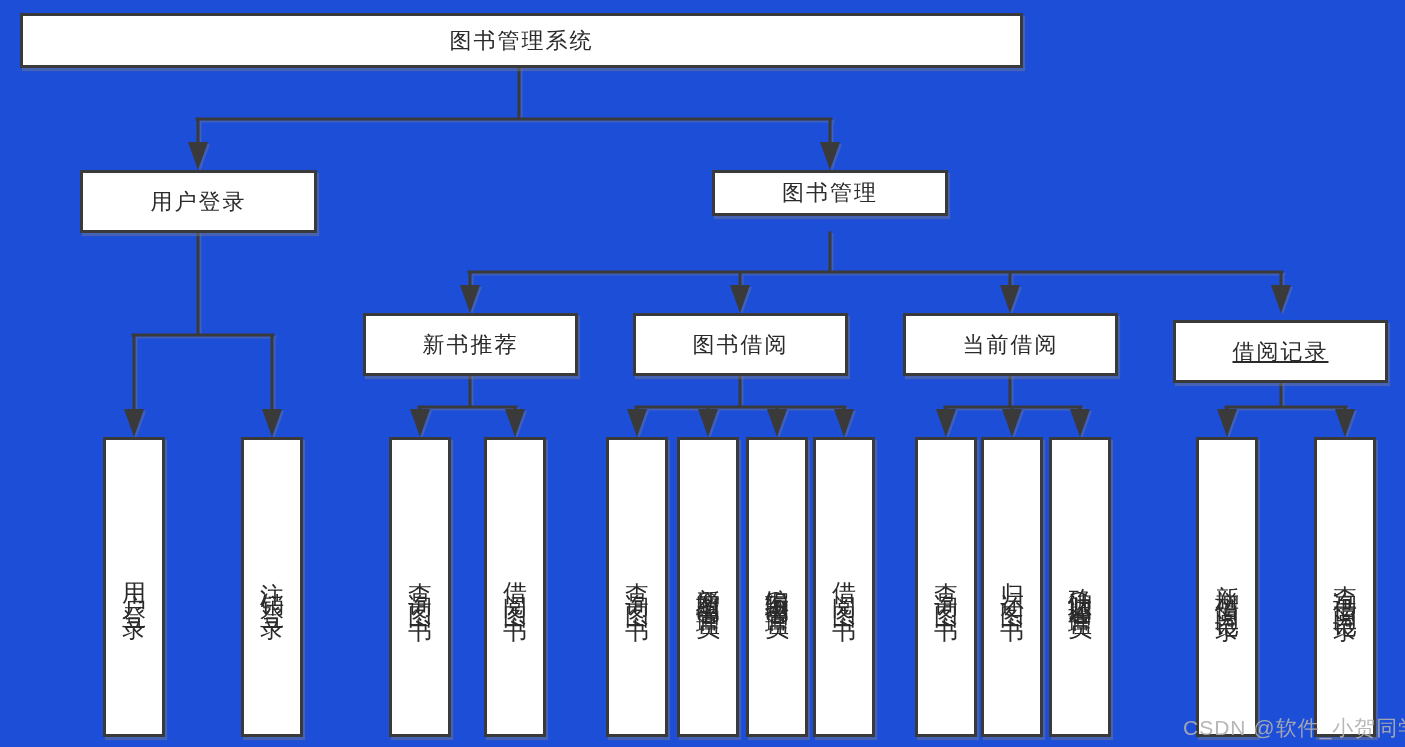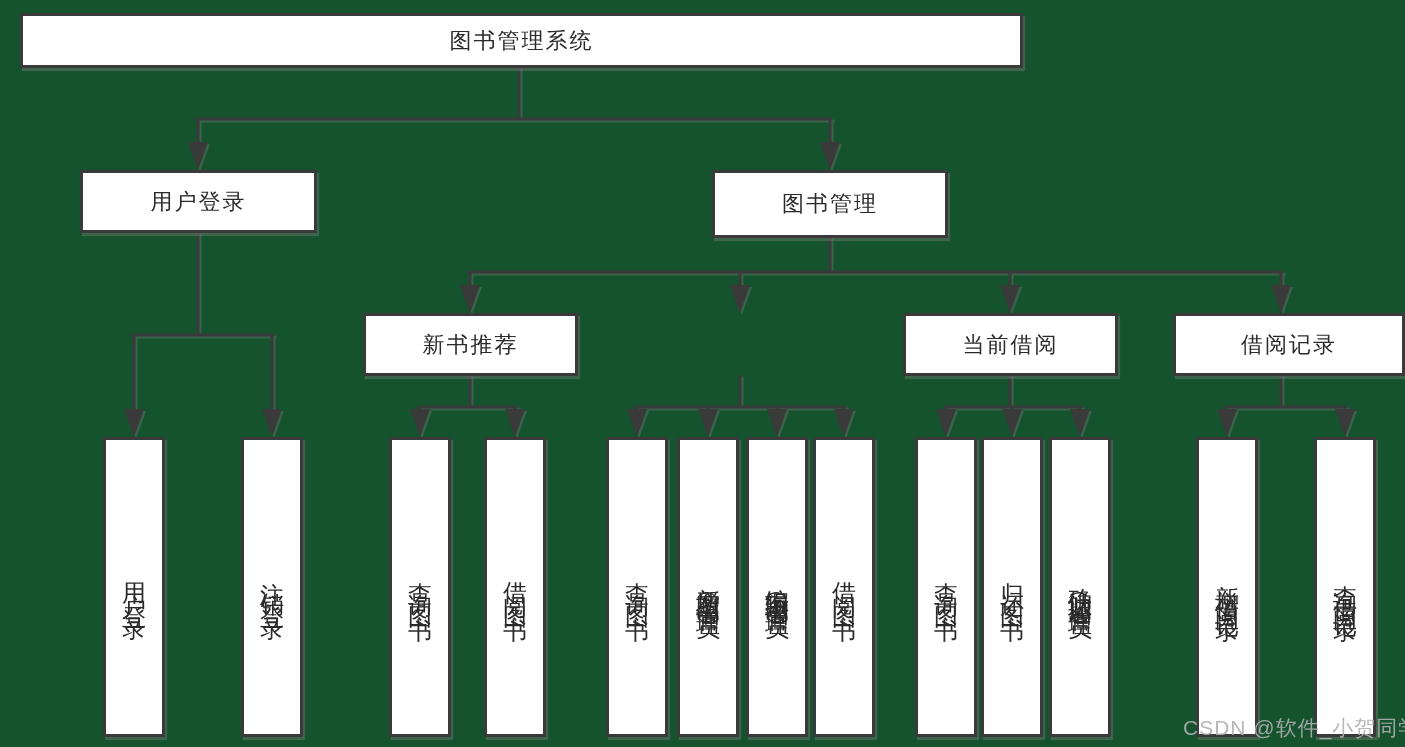--- a/index.html
+++ b/index.html
@@ -5,21 +5,21 @@
   html, body {
     margin: 0;
     padding: 0;
     background: #ffffff;
     font-family: "Liberation Sans", "DejaVu Sans", sans-serif;
   }
   .stage {
     position: relative;
     width: 1405px;
     height: 747px;
-    background: #14532d;
+    background: #1d4ed8;
     overflow: hidden;
   }
   .wires {
     position: absolute;
     left: 0; top: 0;
     width: 1405px;
     height: 747px;
     filter: drop-shadow(2px 2px 0.5px rgba(130,130,130,0.35));
   }
   .box {
@@ -94,25 +94,26 @@
       <polygon points="1002,409 1022,409 1012,437"></polygon>
       <polygon points="1070,409 1090,409 1080,437"></polygon>
       <polygon points="1217,409 1237,409 1227,437"></polygon>
       <polygon points="1335,409 1355,409 1345,437"></polygon>
     </g>
   </svg>
 
   <div class="box hlabel" style="left:20px; top:13px; width:1003px; height:55px;">图书管理系统</div>
 
   <div class="box hlabel" style="left:80px; top:170px; width:237px; height:63px;">用户登录</div>
-  <div class="box hlabel" style="left:712px; top:170px; width:236px; height:68px;">图书管理</div>
+  <div class="box hlabel" style="left:712px; top:170px; width:236px; height:46px;">图书管理</div>
 
   <div class="box hlabel" style="left:363px; top:313px; width:215px; height:63px;font-family:Liberation Mono, monospace;">新书推荐</div>
+  <div class="box hlabel" style="left:633px; top:313px; width:215px; height:63px;">图书借阅</div>
   <div class="box hlabel" style="left:903px; top:313px; width:215px; height:63px;font-family:Liberation Serif, serif;">当前借阅</div>
-  <div class="box hlabel" style="left:1173px; top:313px; width:232px; height:63px;">借阅记录</div>
+  <div class="box hlabel" style="left:1173px; top:320px; width:215px; height:63px;text-decoration:underline;">借阅记录</div>
 
   <div class="box leaf ls-s" style="left:103px;">用户登录</div>
   <div class="box leaf ls-s" style="left:241px;">注销登录</div>
 
   <div class="box leaf ls-s" style="left:389px;">查询图书</div>
   <div class="box leaf ls-s" style="left:484px;">借阅图书</div>
 
   <div class="box leaf ls-s" style="left:606px;">查询图书</div>
   <div class="box leaf ls-l" style="left:677px;">新增图书（管理员）</div>
   <div class="box leaf ls-l" style="left:746px;">编辑图书（管理员）</div>

